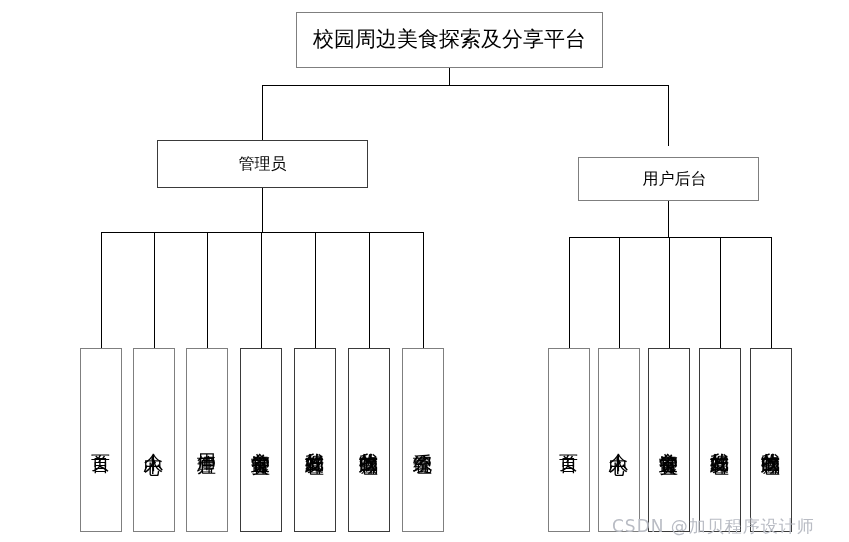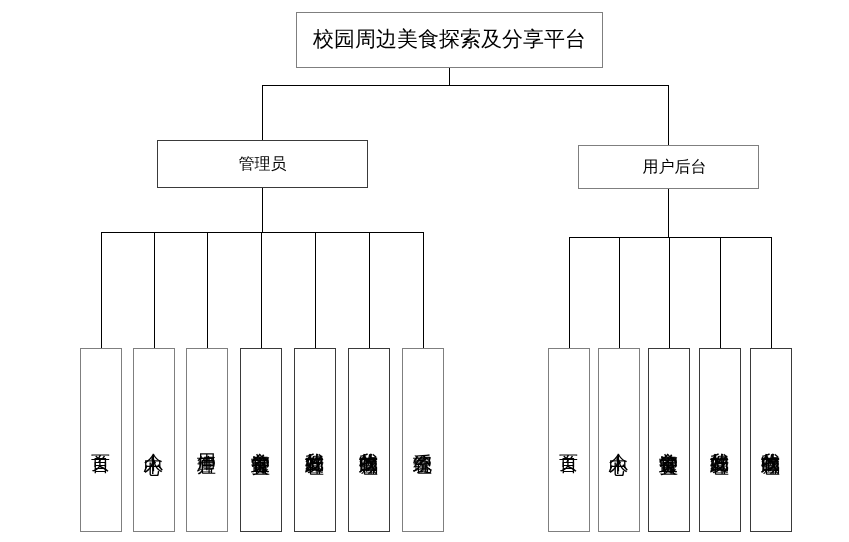--- a/index.html
+++ b/index.html
@@ -55,21 +55,21 @@
     font-size: 16px;
   }
   #node-admin {
     left: 157px;
     top: 140px;
     width: 211px;
     height: 48px;
   }
   #node-user {
     left: 578px;
-    top: 145px;
+    top: 157px;
     width: 181px;
     height: 44px;
     padding-left: 12px;
   }
 
   
   .leaf {
     top: 348px;
     height: 184px;
     width: 42px;
@@ -185,14 +185,15 @@
   <div class="node leaf dark" style="left:648px;">
     <span class="node-label">美食鉴赏管理</span>
   </div>
   <div class="node leaf dark" style="left:699px;">
     <span class="node-label">我的好友管理</span>
   </div>
   <div class="node leaf dark" style="left:750px;">
     <span class="node-label">我的收藏管理</span>
   </div>
 
+  <div id="watermark">CSDN @加贝程序设计师</div>
 
 </div>
 
 </body></html>

